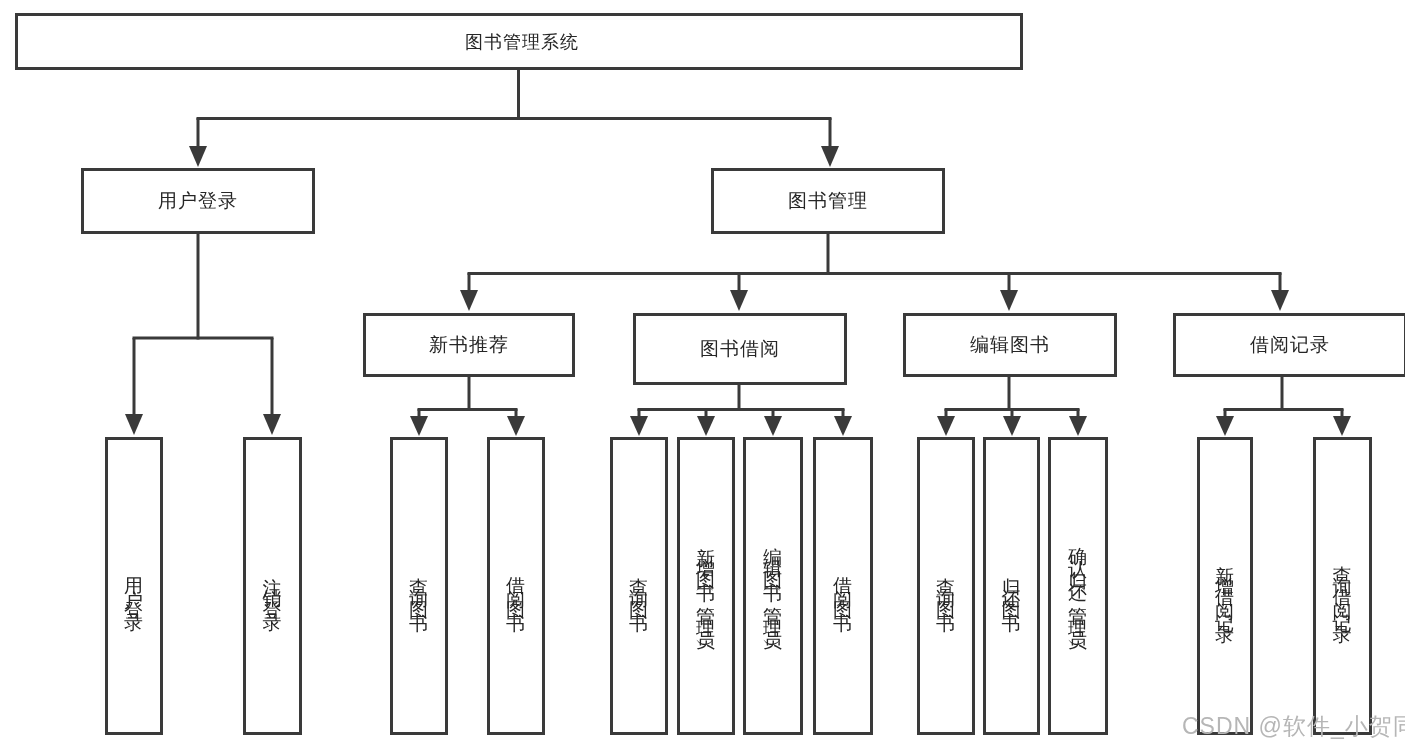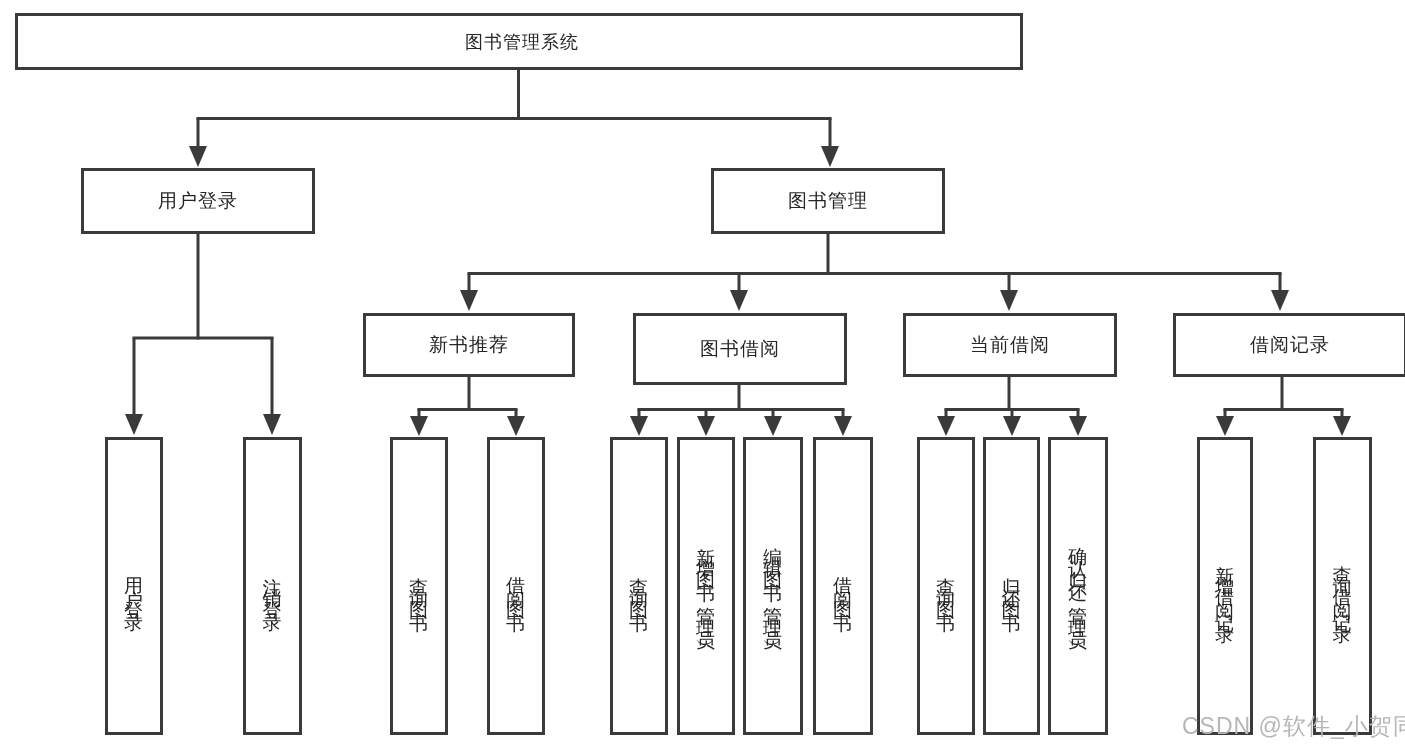--- a/index.html
+++ b/index.html
@@ -137,21 +137,21 @@
     <span class="hlabel">图书管理</span>
   </div>
 
   <div class="box" style="left:363px;top:313px;width:212px;height:64px;">
     <span class="hlabel">新书推荐</span>
   </div>
   <div class="box" style="left:633px;top:313px;width:214px;height:72px;">
     <span class="hlabel">图书借阅</span>
   </div>
   <div class="box" style="left:903px;top:313px;width:214px;height:64px;">
-    <span class="hlabel">当前借阅</span>
+    <span class="hlabel">编辑图书</span>
   </div>
   <div class="box" style="left:1173px;top:313px;width:234px;height:64px;">
     <span class="hlabel">借阅记录</span>
   </div>
 
   <div class="box vbox" style="left:105px;top:437px;width:58px;height:298px;">
     <span>用户登录</span>
   </div>
   <div class="box vbox" style="left:243px;top:437px;width:59px;height:298px;">
     <span>注销登录</span>

